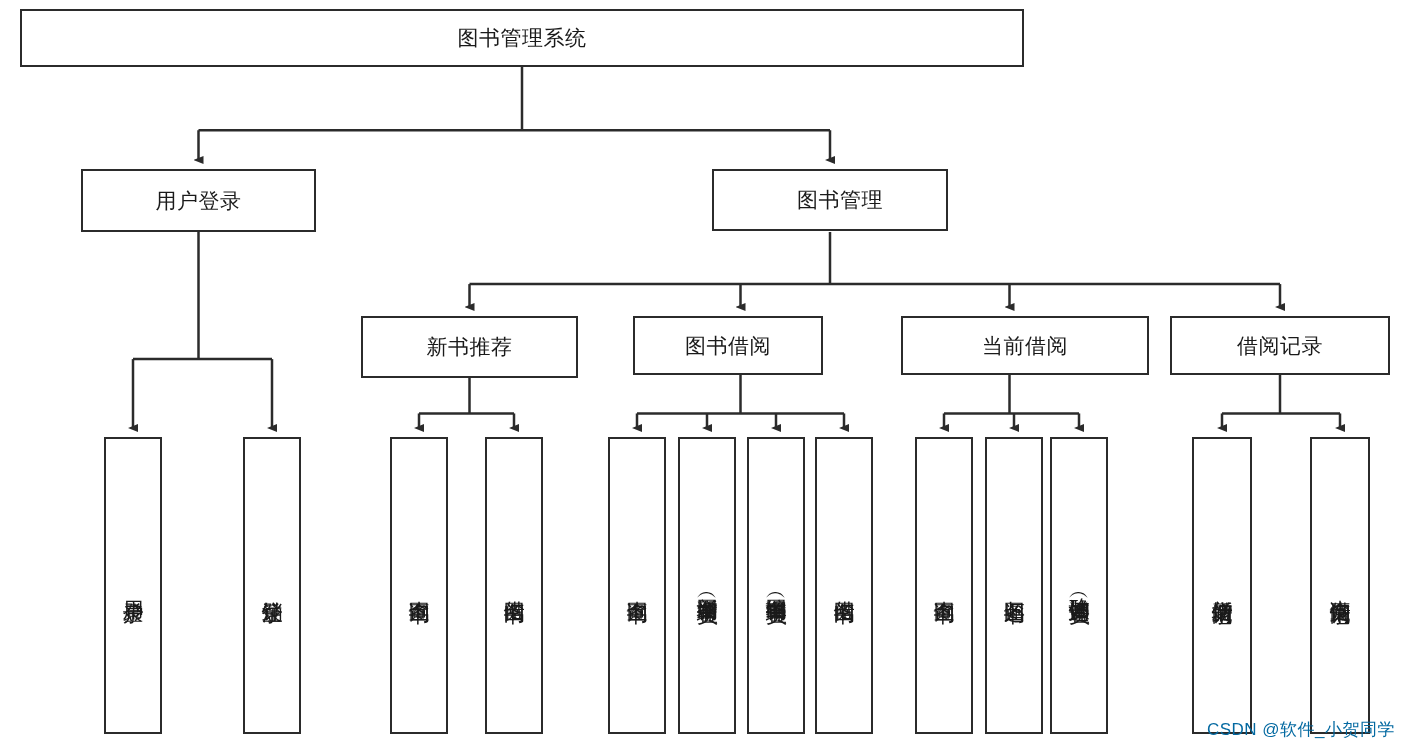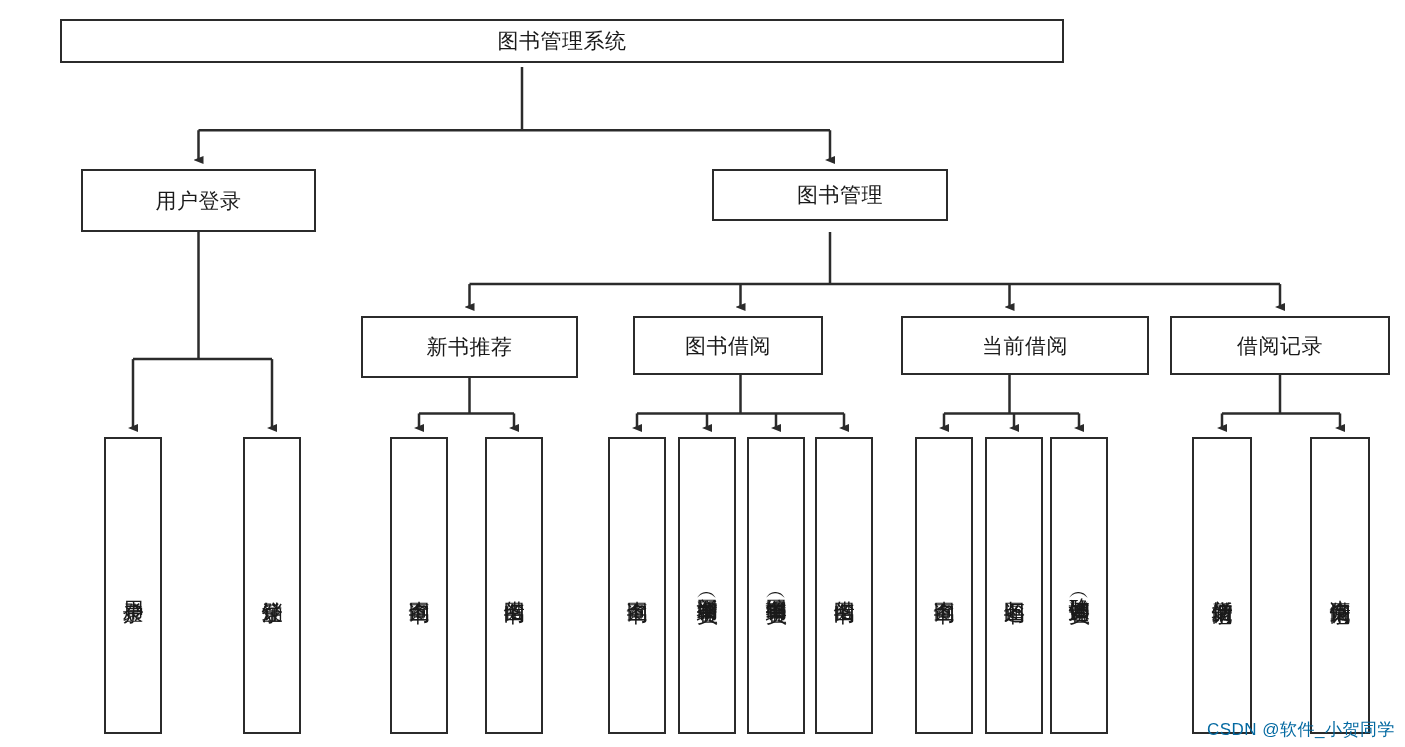--- a/index.html
+++ b/index.html
@@ -102,27 +102,27 @@
         <path d="M1014,413.44 L1014,428" marker-end="url(#arrow)"></path>
         <path d="M1079,413.44 L1079,428" marker-end="url(#arrow)"></path>
         <path d="M1280,375 L1280,413.44"></path>
         <path d="M1222,413.44 L1340,413.44"></path>
         <path d="M1222,413.44 L1222,428" marker-end="url(#arrow)"></path>
         <path d="M1340,413.44 L1340,428" marker-end="url(#arrow)"></path>
       </g>
   </svg>
 
   <div id="nodes">
-      <div class="node horizontal" style="left: 20px; top: 19px; width: 1004px; height: 44px; margin-left: 40px;">
+      <div class="node horizontal" style="left: 20px; top: 9px; width: 1004px; height: 58px;">
         <span class="label">图书管理系统</span>
       </div>
       <div class="node horizontal" style="left: 81px; top: 169px; width: 235px; height: 63px;">
         <span class="label">用户登录</span>
       </div>
-      <div class="node horizontal" style="left: 712px; top: 169px; width: 236px; height: 52px; padding-left: 20px;">
+      <div class="node horizontal" style="left: 712px; top: 169px; width: 236px; height: 62px; padding-left: 20px;">
         <span class="label">图书管理</span>
       </div>
       <div class="node horizontal" style="left: 361px; top: 316px; width: 217px; height: 62px;">
         <span class="label">新书推荐</span>
       </div>
       <div class="node horizontal" style="left: 633px; top: 316px; width: 190px; height: 59px;">
         <span class="label">图书借阅</span>
       </div>
       <div class="node horizontal" style="left: 901px; top: 316px; width: 248px; height: 59px;">
         <span class="label">当前借阅</span>

